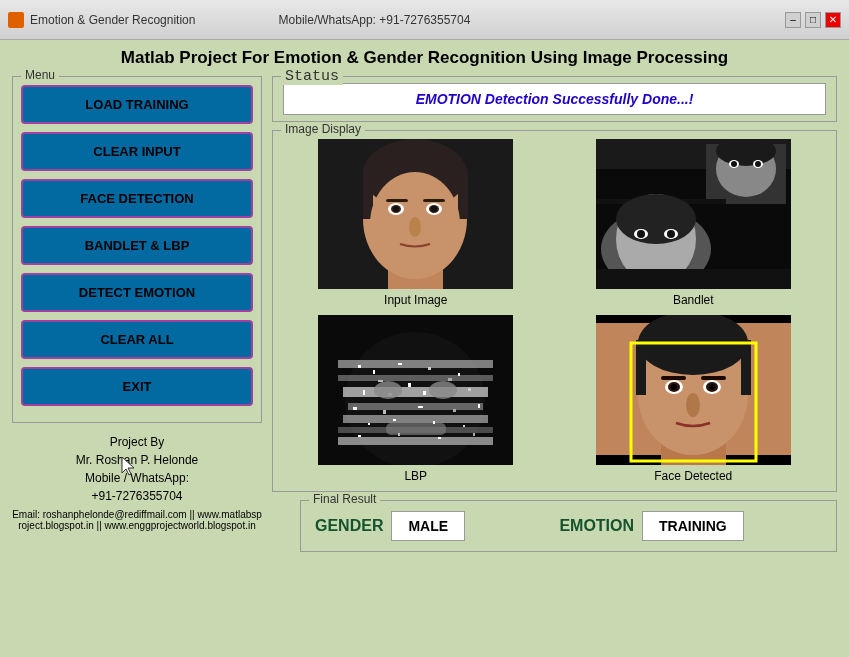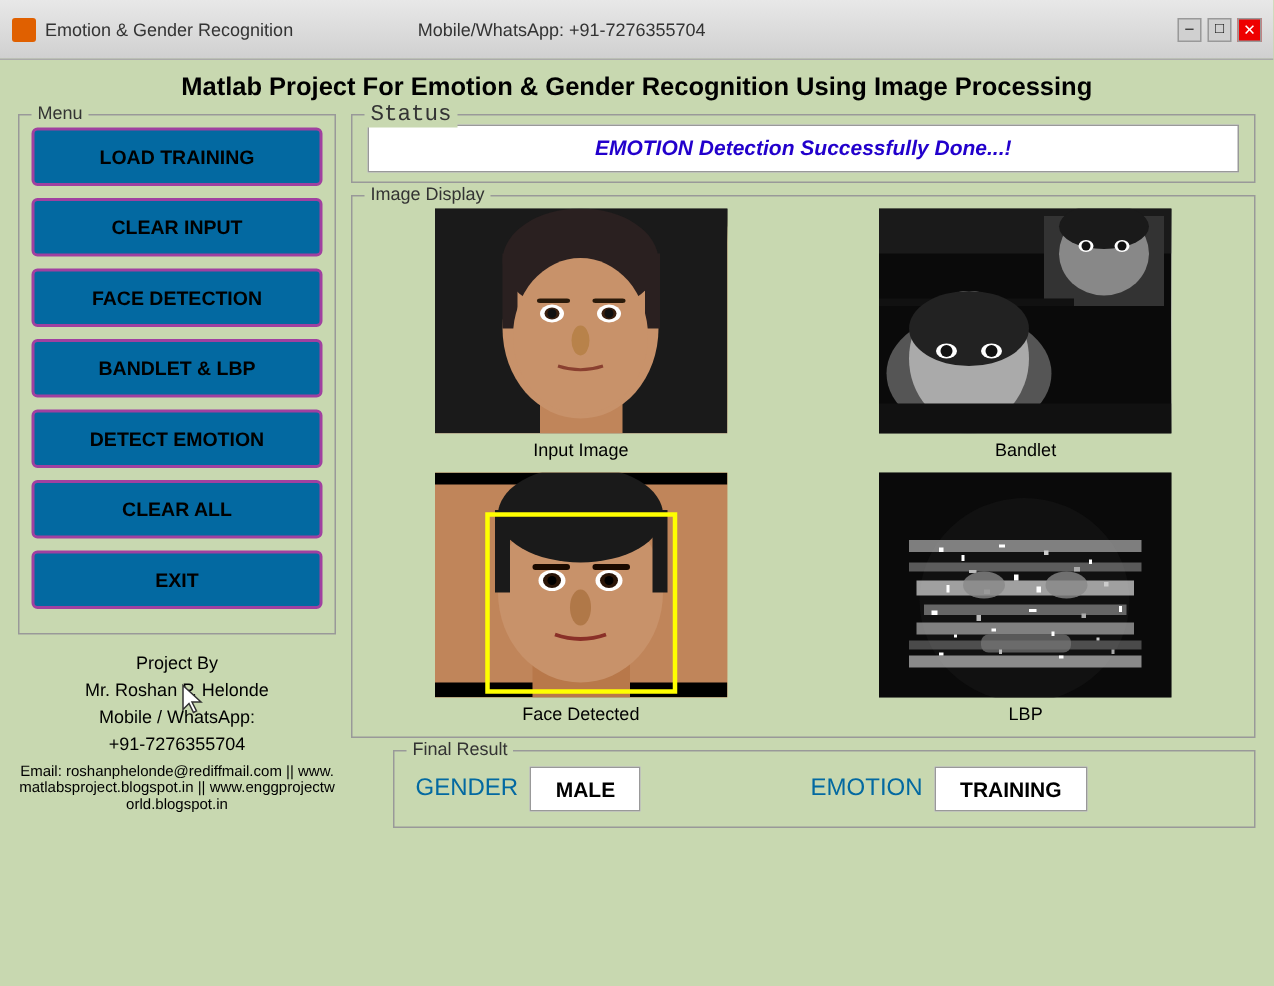--- a/index.html
+++ b/index.html
@@ -75,21 +75,21 @@
       margin-bottom: 8px;
     }
 
     .lower-area {
       display: flex;
       gap: 10px;
     }
 
     
     .left-panel {
-      width: 212px;
+      width: 250px;
       flex-shrink: 0;
     }
 
     .menu-box {
       border: 1px solid #999;
       padding: 8px;
       background: #c8d8b0;
       position: relative;
     }
     .menu-box-label {
@@ -262,22 +262,22 @@
     }
 
     .result-item {
       display: flex;
       align-items: center;
       gap: 8px;
     }
 
     .result-key {
       font-size: 16px;
-      font-weight: normal;
-      color: #0369a1;
+      font-weight: bold;
+      color: #14532d;
     }
 
     .result-value-box {
       background: white;
       border: 1px solid #999;
       padding: 6px 16px;
       font-size: 14px;
       font-weight: bold;
       color: #000;
     }
@@ -403,56 +403,20 @@
                 <ellipse cx="60" cy="80" rx="40" ry="25" fill="#222"></ellipse>
                 <ellipse cx="45" cy="95" rx="7" ry="5" fill="white"></ellipse>
                 <ellipse cx="75" cy="95" rx="7" ry="5" fill="white"></ellipse>
                 <ellipse cx="45" cy="95" rx="4" ry="4" fill="#111"></ellipse>
                 <ellipse cx="75" cy="95" rx="4" ry="4" fill="#111"></ellipse>
 
                 <rect x="0" y="130" width="195" height="20" fill="#111"></rect>
               </svg>
             </div>
             <div class="image-label">Bandlet</div>
-          </div>
-
-          <div class="image-cell">
-            <div class="image-placeholder img-face-detected">
-              <svg class="face-svg" viewBox="0 0 195 150" xmlns="http://www.w3.org/2000/svg">
-                <rect width="195" height="150" fill="#c0855a"></rect>
-
-                <rect x="0" y="0" width="195" height="8" fill="#000"></rect>
-                <rect x="0" y="140" width="195" height="10" fill="#000"></rect>
-
-                <rect x="65" y="110" width="65" height="40" fill="#b8784a"></rect>
-
-                <ellipse cx="97" cy="80" rx="55" ry="60" fill="#c8926a"></ellipse>
-
-                <ellipse cx="97" cy="28" rx="55" ry="32" fill="#1a1a1a"></ellipse>
-                <rect x="40" y="25" width="10" height="55" fill="#1a1a1a"></rect>
-                <rect x="145" y="25" width="10" height="55" fill="#1a1a1a"></rect>
-
-                <ellipse cx="78" cy="72" rx="9" ry="7" fill="white"></ellipse>
-                <ellipse cx="116" cy="72" rx="9" ry="7" fill="white"></ellipse>
-                <ellipse cx="78" cy="72" rx="6" ry="5" fill="#2a1508"></ellipse>
-                <ellipse cx="116" cy="72" rx="6" ry="5" fill="#2a1508"></ellipse>
-                <ellipse cx="78" cy="72" rx="3" ry="3" fill="#000"></ellipse>
-                <ellipse cx="116" cy="72" rx="3" ry="3" fill="#000"></ellipse>
-
-                <rect x="65" y="61" width="25" height="4" rx="2" fill="#1a0a00"></rect>
-                <rect x="105" y="61" width="25" height="4" rx="2" fill="#1a0a00"></rect>
-
-                <ellipse cx="97" cy="90" rx="7" ry="12" fill="#b07848"></ellipse>
-
-                <path d="M80 108 Q97 114 114 108" stroke="#8a3028" stroke-width="2.5" fill="none"></path>
-
-                <rect x="35" y="28" width="125" height="118" fill="none" stroke="yellow" stroke-width="3"></rect>
-              </svg>
-            </div>
-            <div class="image-label">Face Detected</div>
           </div>
 
           <div class="image-cell">
             <div class="image-placeholder img-lbp">
               <svg class="face-svg" viewBox="0 0 195 150" xmlns="http://www.w3.org/2000/svg">
                 <rect width="195" height="150" fill="#0a0a0a"></rect>
 
                 <ellipse cx="97" cy="85" rx="70" ry="68" fill="#111"></ellipse>
 
                 <rect x="20" y="45" width="155" height="8" fill="#ccc" opacity="0.6"></rect>
@@ -492,20 +456,56 @@
                 <rect x="145" y="110" width="2" height="2" fill="#ccc"></rect>
                 <rect x="40" y="120" width="3" height="2" fill="white"></rect>
                 <rect x="80" y="118" width="2" height="3" fill="#bbb"></rect>
                 <rect x="120" y="122" width="3" height="2" fill="white"></rect>
                 <rect x="155" y="118" width="2" height="3" fill="#aaa"></rect>
               </svg>
             </div>
             <div class="image-label">LBP</div>
           </div>
 
+          <div class="image-cell">
+            <div class="image-placeholder img-face-detected">
+              <svg class="face-svg" viewBox="0 0 195 150" xmlns="http://www.w3.org/2000/svg">
+                <rect width="195" height="150" fill="#c0855a"></rect>
+
+                <rect x="0" y="0" width="195" height="8" fill="#000"></rect>
+                <rect x="0" y="140" width="195" height="10" fill="#000"></rect>
+
+                <rect x="65" y="110" width="65" height="40" fill="#b8784a"></rect>
+
+                <ellipse cx="97" cy="80" rx="55" ry="60" fill="#c8926a"></ellipse>
+
+                <ellipse cx="97" cy="28" rx="55" ry="32" fill="#1a1a1a"></ellipse>
+                <rect x="40" y="25" width="10" height="55" fill="#1a1a1a"></rect>
+                <rect x="145" y="25" width="10" height="55" fill="#1a1a1a"></rect>
+
+                <ellipse cx="78" cy="72" rx="9" ry="7" fill="white"></ellipse>
+                <ellipse cx="116" cy="72" rx="9" ry="7" fill="white"></ellipse>
+                <ellipse cx="78" cy="72" rx="6" ry="5" fill="#2a1508"></ellipse>
+                <ellipse cx="116" cy="72" rx="6" ry="5" fill="#2a1508"></ellipse>
+                <ellipse cx="78" cy="72" rx="3" ry="3" fill="#000"></ellipse>
+                <ellipse cx="116" cy="72" rx="3" ry="3" fill="#000"></ellipse>
+
+                <rect x="65" y="61" width="25" height="4" rx="2" fill="#1a0a00"></rect>
+                <rect x="105" y="61" width="25" height="4" rx="2" fill="#1a0a00"></rect>
+
+                <ellipse cx="97" cy="90" rx="7" ry="12" fill="#b07848"></ellipse>
+
+                <path d="M80 108 Q97 114 114 108" stroke="#8a3028" stroke-width="2.5" fill="none"></path>
+
+                <rect x="35" y="28" width="125" height="118" fill="none" stroke="yellow" stroke-width="3"></rect>
+              </svg>
+            </div>
+            <div class="image-label">Face Detected</div>
+          </div>
+
         </div>
       </div>
 
       <div class="final-result-box">
         <span class="final-result-label">Final Result</span>
         <div class="result-row">
           <div class="result-item">
             <span class="result-key">GENDER</span>
             <div class="result-value-box">MALE</div>
           </div>

